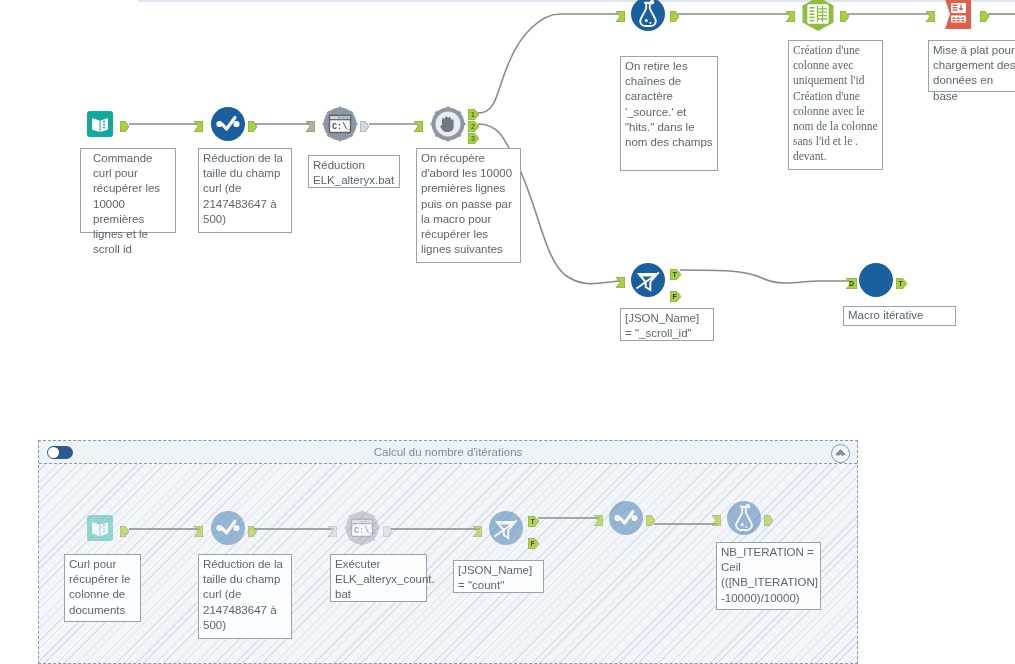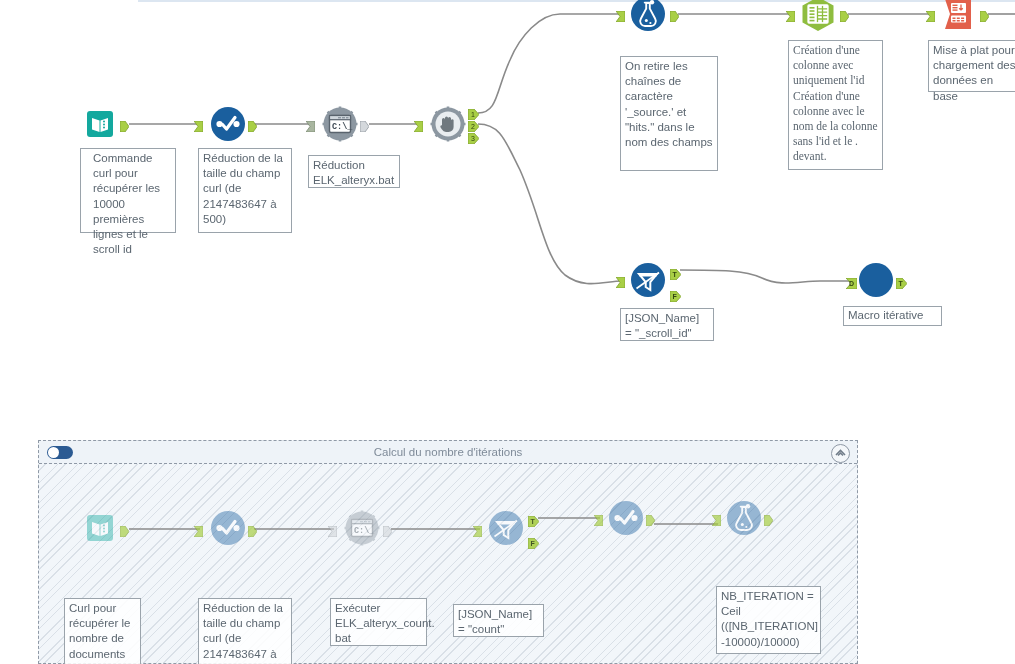--- a/index.html
+++ b/index.html
@@ -33,21 +33,21 @@
     border:1px solid #9aa3ab;
     background:#ffffff;
     color:#5b6670;
     font-size:11.5px;
     line-height:15.2px;
     padding:2px 4px 3px 4px;
     box-sizing:border-box;
     white-space:pre-line;
     font-family:"Liberation Sans", sans-serif;
   }
-  .note.inbox{background:rgba(255,255,255,.86);margin-top:44px;}
+  .note.inbox{background:rgba(255,255,255,.86);}
 
   
   .container{
     position:absolute;
     box-sizing:border-box;
     border:1px dashed #8f99a6;
     background:
       repeating-linear-gradient(-45deg,
         rgba(160,172,186,.30) 0px, rgba(160,172,186,.30) 1px,
         rgba(160,172,186,0) 1px, rgba(160,172,186,0) 5px,
@@ -488,25 +488,26 @@
   </div>
   <div class="nub out" style="left:764px;top:512px;opacity:.7;">
     <svg width="9" height="11" viewBox="0 0 9 11">
       <path d="M0 0 H5 L9 5.5 L5 11 H0 Z" fill="#a9cf46" stroke="#7fa030" stroke-width=".8"></path>
     </svg>
   </div>
 
   <div class="note" style="left:80px;top:148px;width:96px;height:85px;padding-left:12px;">Commande curl pour récupérer les 10000 premières lignes et le scroll id</div>
   <div class="note" style="left:198px;top:148px;width:94px;height:85px;">Réduction de la taille du champ curl (de 2147483647 à 500)</div>
   <div class="note" style="left:308px;top:155px;width:92px;height:33px;">Réduction ELK_alteryx.bat</div>
+  <div class="note" style="left:416px;top:148px;width:105px;height:115px;">On récupère d'abord les 10000 premières lignes puis on passe par la macro pour récupérer les lignes suivantes</div>
   <div class="note" style="left:620px;top:40px;width:98px;height:115px;margin-top:16px;">On retire les chaînes de caractère '_source.' et "hits." dans le nom des champs</div>
   <div class="note" style="left:788px;top:40px;width:95px;height:130px;font-family:Liberation Serif, serif;">Création d'une colonne avec uniquement l'id Création d'une colonne avec le nom de la colonne sans l'id et le . devant.</div>
   <div class="note" style="left:928px;top:40px;width:95px;height:52px;">Mise à plat pour chargement des données en base</div>
   <div class="note" style="left:620px;top:308px;width:94px;height:33px;">[JSON_Name] = "_scroll_id"</div>
-  <div class="note" style="left:843px;top:306px;width:99px;height:20px;padding-top:1px;">Macro itérative</div>
-
-  <div class="note inbox" style="left:64px;top:554px;width:77px;height:68px;">Curl pour récupérer le nombre de documents</div>
+  <div class="note" style="left:843px;top:306px;width:113px;height:20px;padding-top:1px;">Macro itérative</div>
+
+  <div class="note inbox" style="left:64px;top:554px;width:77px;height:68px;">Curl pour récupérer le colonne de documents</div>
   <div class="note inbox" style="left:198px;top:554px;width:94px;height:85px;">Réduction de la taille du champ curl (de 2147483647 à 500)</div>
   <div class="note inbox" style="left:330px;top:554px;width:97px;height:48px;">Exécuter ELK_alteryx_count. bat</div>
   <div class="note inbox" style="left:453px;top:560px;width:91px;height:33px;">[JSON_Name] = "count"</div>
   <div class="note inbox" style="left:716px;top:542px;width:105px;height:68px;">NB_ITERATION = Ceil (([NB_ITERATION] -10000)/10000)</div>
 
 </div>
 
 </body></html>

